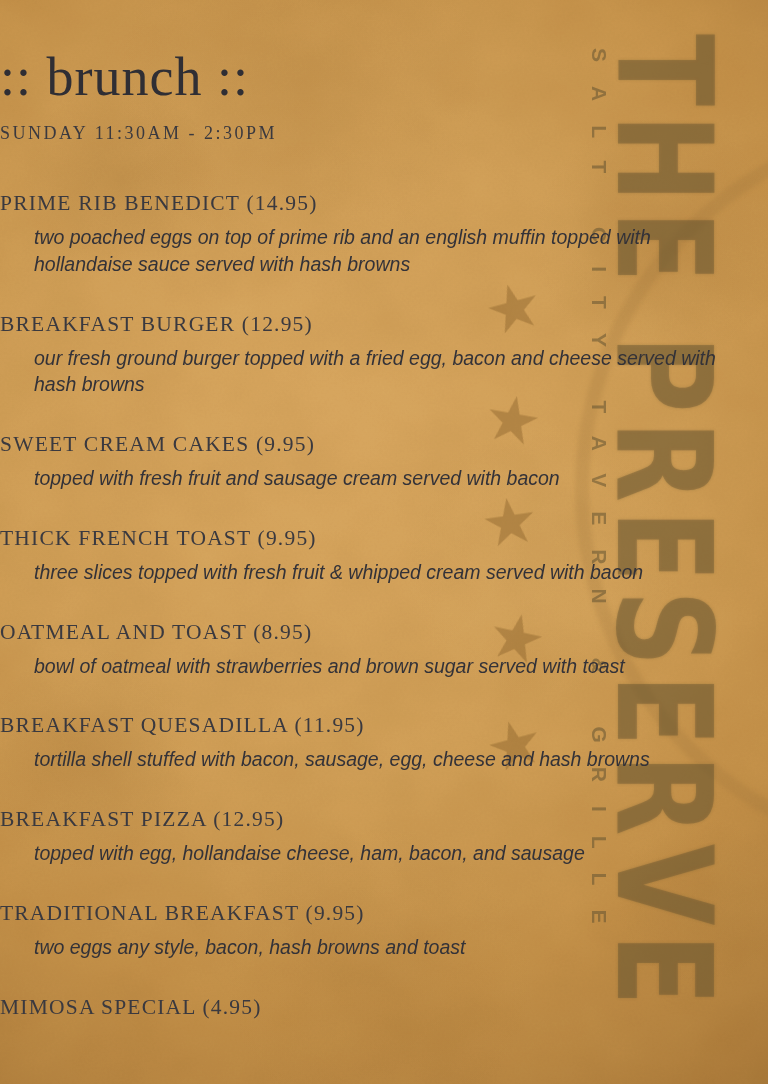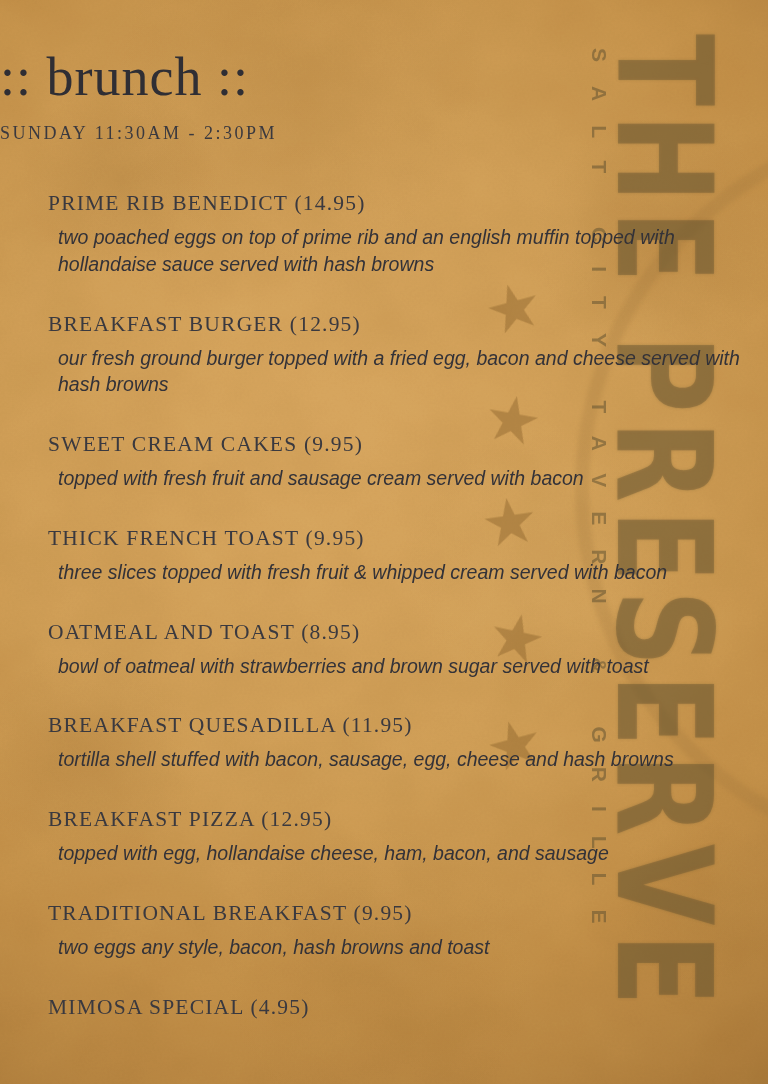--- a/index.html
+++ b/index.html
@@ -72,21 +72,21 @@
     position: absolute; inset: 0; text-align: left;
     padding-top: 46px; box-sizing: border-box;
   }
   .title {
     margin: 0; font-weight: normal;
     font-size: 54px; line-height: 1.15; color: #2f2e34; letter-spacing: 1px;
   }
   .subtitle {
     margin-top: 15px; font-size: 18px; letter-spacing: 2.5px; color: #3a393f;
   }
-  .items { margin-top: 47px; padding-left: 48px; }
+  .items { margin-top: 47px; }
   .item { margin-bottom: 34px; }
   .item-heading {
     font-size: 21.5px; letter-spacing: 1.2px; color: #3a393f; line-height: 1.2;
   }
   .desc {
     font-family: "Liberation Sans", sans-serif;
     font-size: 19.5px; line-height: 1.38; color: #333238;
     max-width: 700px; margin: 7px auto 0 auto; font-style: italic;
   }
   .desc:empty { display: none; }

